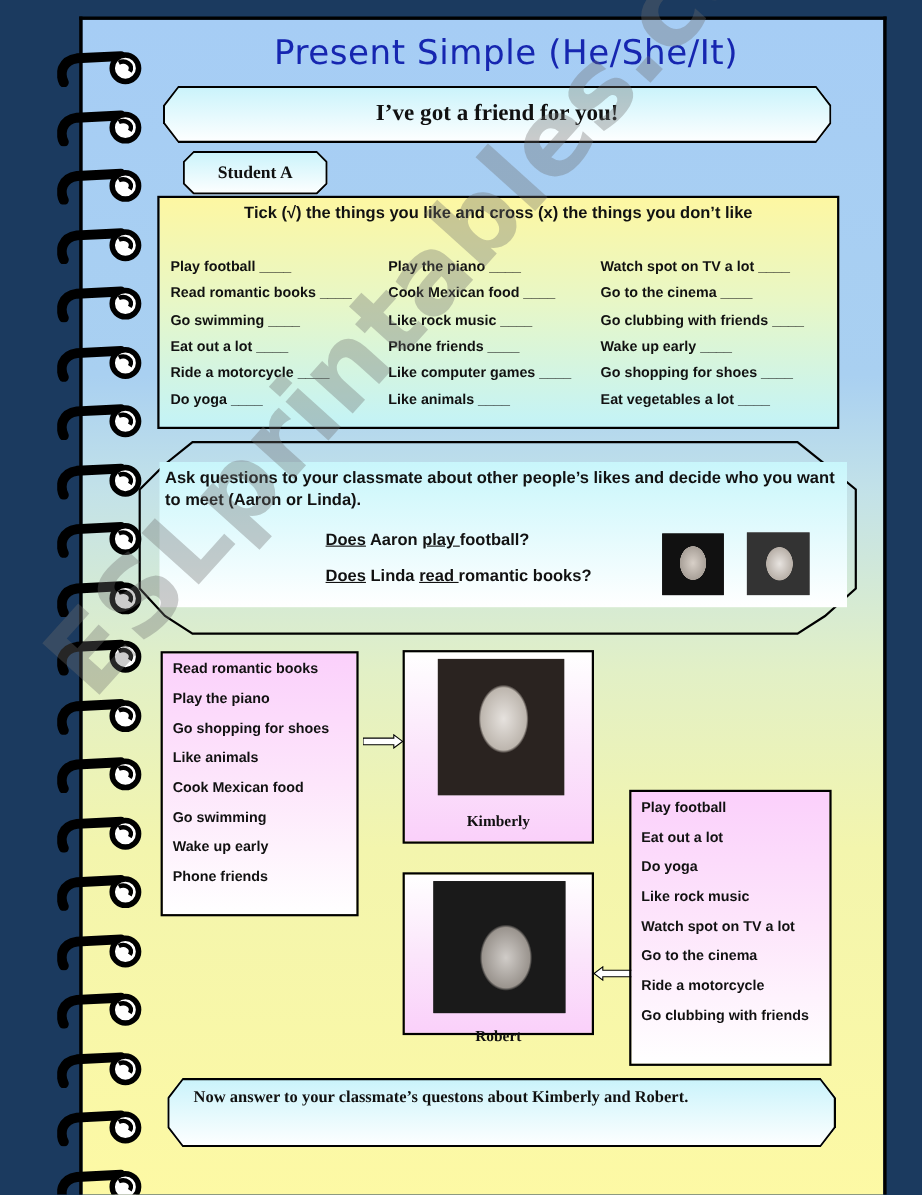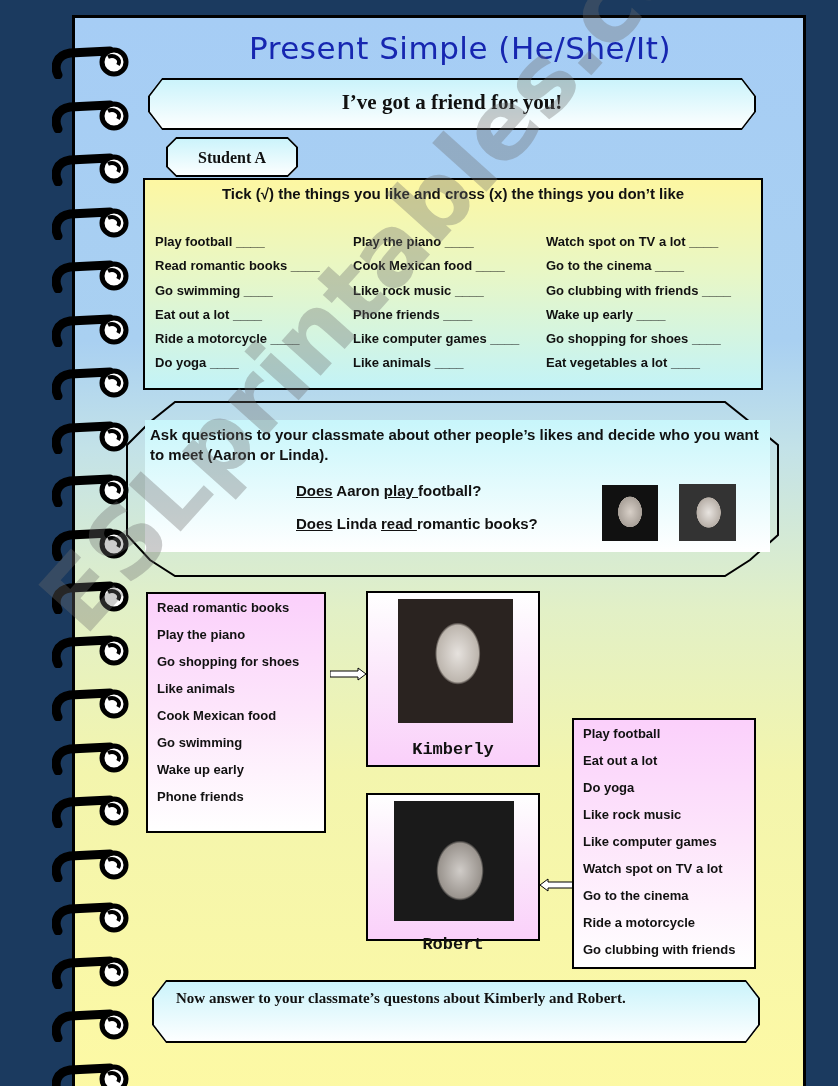--- a/index.html
+++ b/index.html
@@ -19,21 +19,21 @@
   .col div{font-family:"Liberation Sans",sans-serif;font-weight:bold;font-size:13px;color:#111;height:24.3px;white-space:nowrap;}
   .ask{position:absolute;left:125px;top:400px;width:655px;height:178px;}
   .ask-inner{position:absolute;left:20px;top:20px;width:625px;height:132px;background:linear-gradient(to bottom,#c8f6fb,#ffffff);}
   .ask-text{position:absolute;left:25px;top:25px;width:620px;font-family:"Liberation Sans",sans-serif;font-weight:bold;font-size:15px;line-height:20px;color:#111;}
   .q{position:absolute;left:171px;font-family:"Liberation Sans",sans-serif;font-weight:bold;font-size:15px;color:#111;}
   .q u{text-decoration:underline;}
   .photo{position:absolute;background:#444;overflow:hidden;}
   .list-box{position:absolute;border:2px solid #000;box-sizing:border-box;background:linear-gradient(to bottom,#fbd0fb 0%,#fde6fb 50%,#ffffff 100%);}
   .list-box div{font-family:"Liberation Sans",sans-serif;font-weight:bold;font-size:13px;color:#111;height:27px;line-height:27px;padding-left:9px;white-space:nowrap;}
   .person{position:absolute;border:2px solid #000;box-sizing:border-box;}
-  .person .name{position:absolute;left:0;right:0;text-align:center;font-family:Liberation Mono, monospace;font-weight:bold;font-size:17px;color:#111;}
+  .person .name{position:absolute;left:0;right:0;text-align:center;font-family:Liberation Serif, serif;font-weight:bold;font-size:14px;color:#111;}
   .arrow{position:absolute;}
   .watermark{position:absolute;left:60px;top:560px;font-family:"DejaVu Sans",sans-serif;font-weight:bold;font-size:96px;color:rgba(110,110,110,0.35);transform:rotate(-48deg);transform-origin:left center;white-space:nowrap;pointer-events:none;}
 </style>
 </head>
 <body>
 
 <div class="page"></div>
 
 <div class="spirals" id="spirals">
     <div class="ring" style="top: 45px;"><svg width="80" height="34" viewBox="0 0 80 34">
@@ -221,21 +221,20 @@
 
 <svg class="arrow" style="left:538px;top:878px;" width="38" height="14">
   <polygon points="38,4 10,4 10,1 2,7 10,13 10,10 38,10" fill="#fff" stroke="#000" stroke-width="1"></polygon>
 </svg>
 
 <div class="list-box" style="left:572px;top:718px;width:184px;height:251px;padding-top:0;">
   <div>Play football</div>
   <div>Eat out a lot</div>
   <div>Do yoga</div>
   <div>Like rock music</div>
-  <div>Like computer games</div>
   <div>Watch spot on TV a lot</div>
   <div>Go to the cinema</div>
   <div>Ride a motorcycle</div>
   <div>Go clubbing with friends</div>
 </div>
 
 <div class="octa" style="left:152px;top:980px;width:608px;height:63px;clip-path:polygon(14px 0,594px 0,608px 18px,608px 45px,594px 63px,14px 63px,0 45px,0 18px);">
   <svg width="608" height="63">
       <polygon points="14,1 594,1 607,18 607,45 594,62 14,62 1,45 1,18" fill="none" stroke="#000" stroke-width="2"></polygon>
     </svg>

